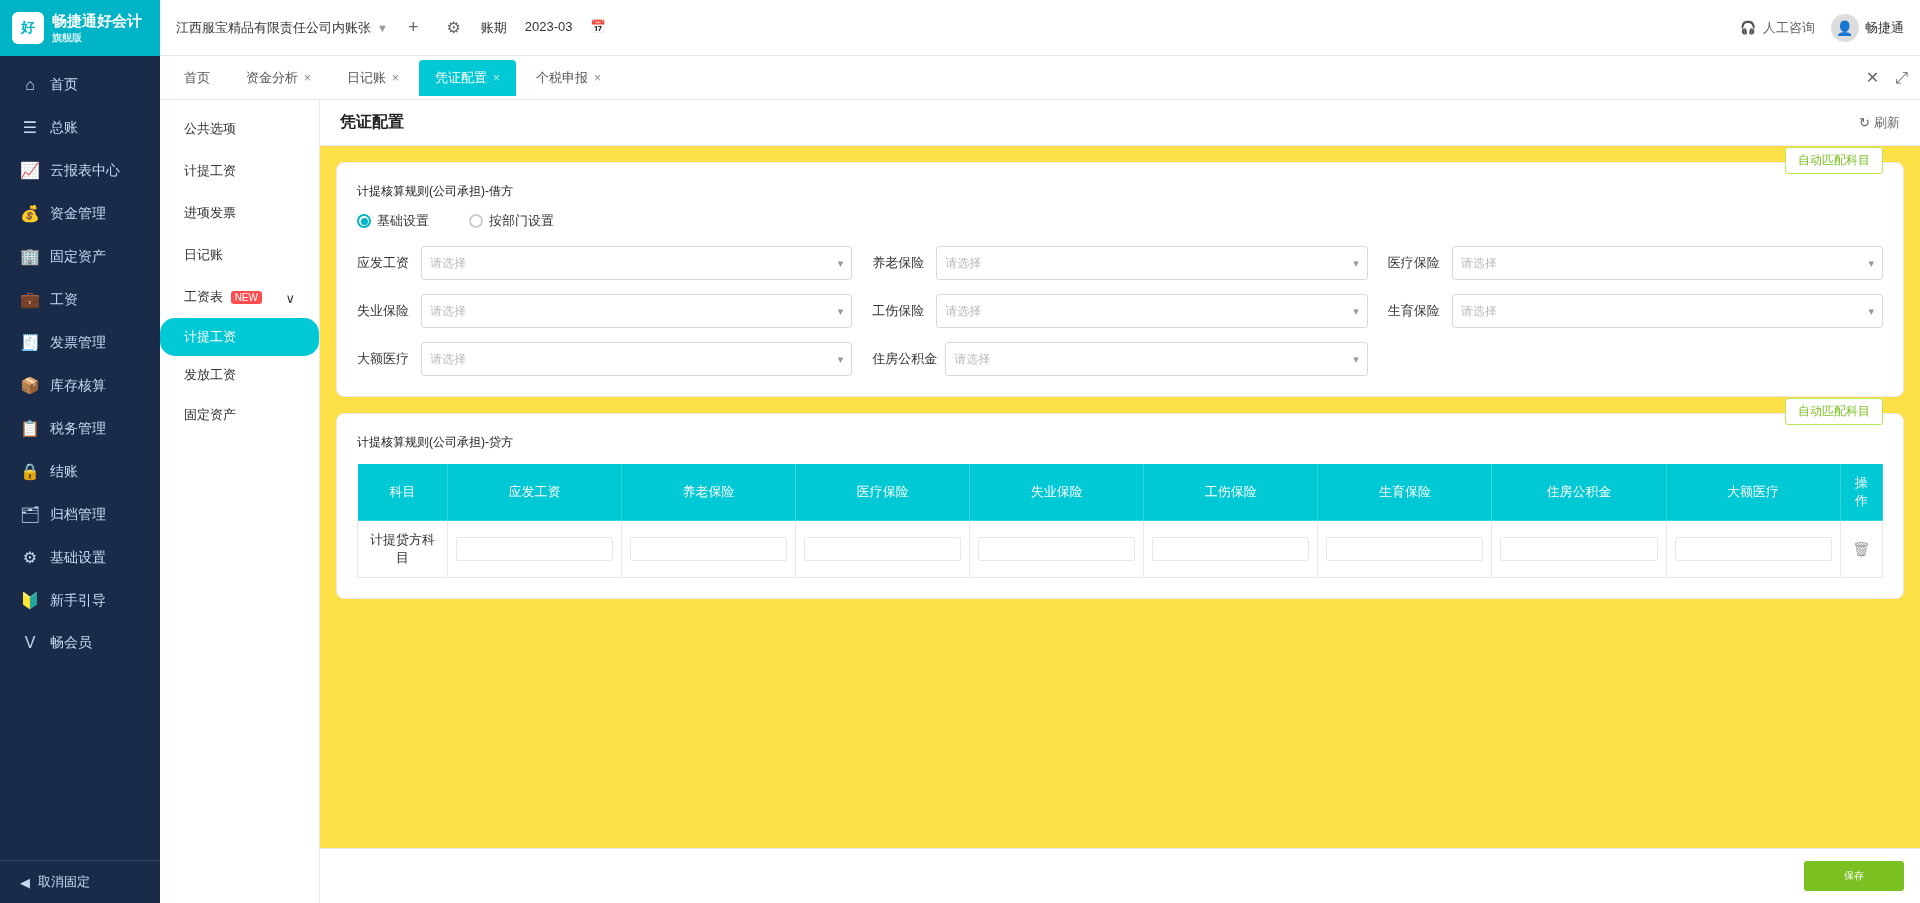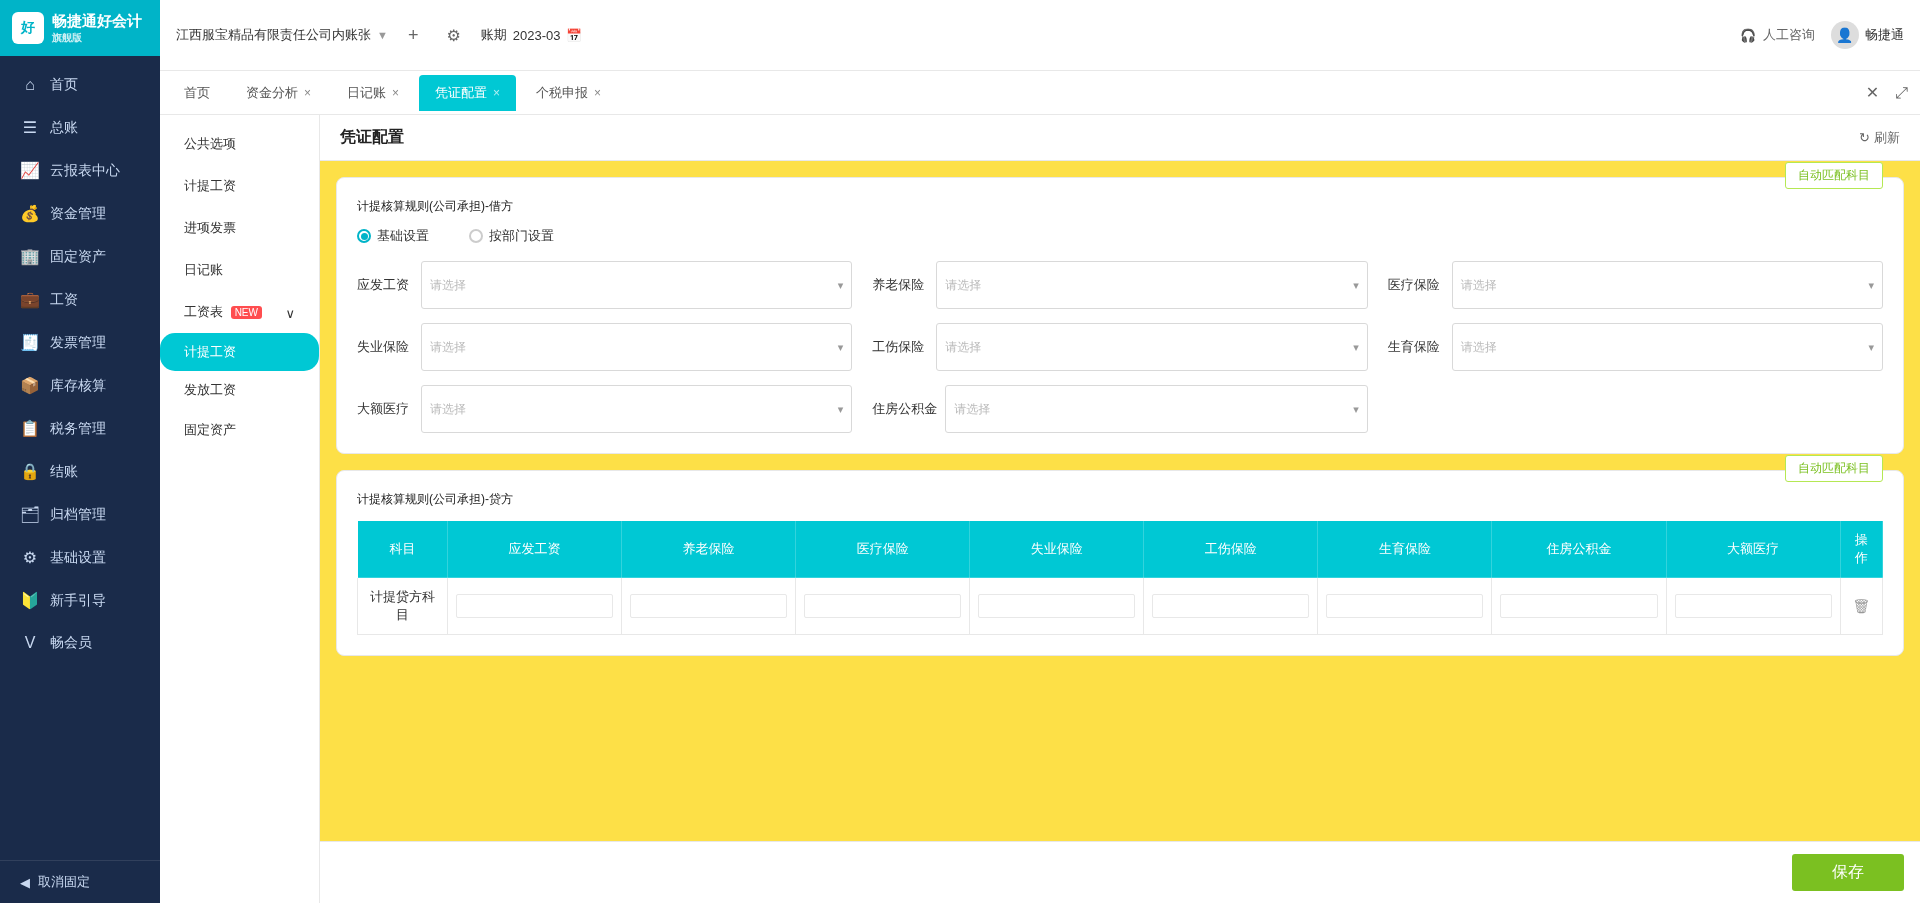--- a/index.html
+++ b/index.html
@@ -72,40 +72,40 @@
       flex: 1;
       display: flex;
       flex-direction: column;
       height: 100%;
       overflow: hidden;
     }
 
     
     .topbar {
       background: white;
-      height: 71px;
+      height: 56px;
       display: flex;
       align-items: center;
       padding: 0 16px;
       border-bottom: 1px solid #e8e8e8;
       gap: 12px;
       flex-shrink: 0;
     }
     .company-selector {
       display: flex;
       align-items: center;
       gap: 6px;
       font-size: 13px;
       color: #333;
       cursor: pointer;
     }
     .chevron-down { color: #999; font-size: 11px; }
     .topbar-add { color: #666; font-size: 18px; cursor: pointer; padding: 4px 8px; }
     .topbar-settings { color: #666; font-size: 16px; cursor: pointer; padding: 4px 8px; }
-    .topbar-period { display: flex; align-items: center; gap: 6px; font-size: 13px; color: #333; }
+    .topbar-period { display: flex; align-items: flex-start; gap: 18px; font-size: 13px; color: #333; }
     .topbar-right {
       margin-left: auto;
       display: flex;
       align-items: center;
       gap: 16px;
     }
     .topbar-service { display: flex; align-items: center; gap: 6px; color: #666; font-size: 13px; cursor: pointer; }
     .topbar-user { display: flex; align-items: center; gap: 6px; color: #333; font-size: 13px; cursor: pointer; }
     .user-avatar { width: 28px; height: 28px; border-radius: 50%; background: #ddd; display: flex; align-items: center; justify-content: center; color: #999; font-size: 14px; }
 
@@ -301,21 +301,21 @@
       white-space: nowrap;
       min-width: 56px;
     }
     .form-select {
       flex: 1;
       display: flex;
       align-items: center;
       justify-content: space-between;
       border: 1px solid #d9d9d9;
       border-radius: 3px;
-      padding: 23px 8px;
+      padding: 16px 8px;
       background: white;
       cursor: pointer;
       height: 30px;
       color: #bbb;
       font-size: 12px;
     }
     .select-arrow { color: #999; font-size: 11px; }
 
     
     .table-container {
@@ -364,21 +364,21 @@
       background: white;
       border-top: 1px solid #e8e8e8;
       flex-shrink: 0;
     }
     .save-btn {
       background: #7bc021;
       color: white;
       border: none;
       padding: 8px 40px;
       border-radius: 3px;
-      font-size: 16px;
+      font-size: 10px;
       cursor: pointer;
     }
   </style>
 </head>
 <body>
 
 <div class="sidebar">
   <div class="sidebar-logo">
     <div class="sidebar-logo-icon">好</div>
     <div>

